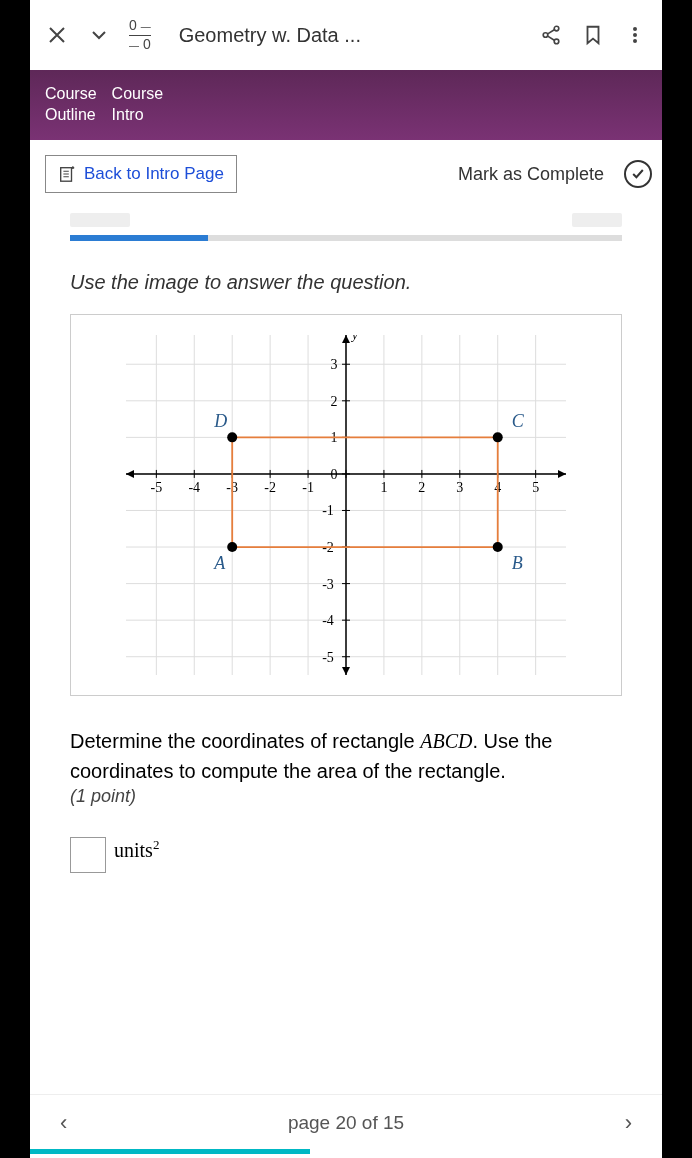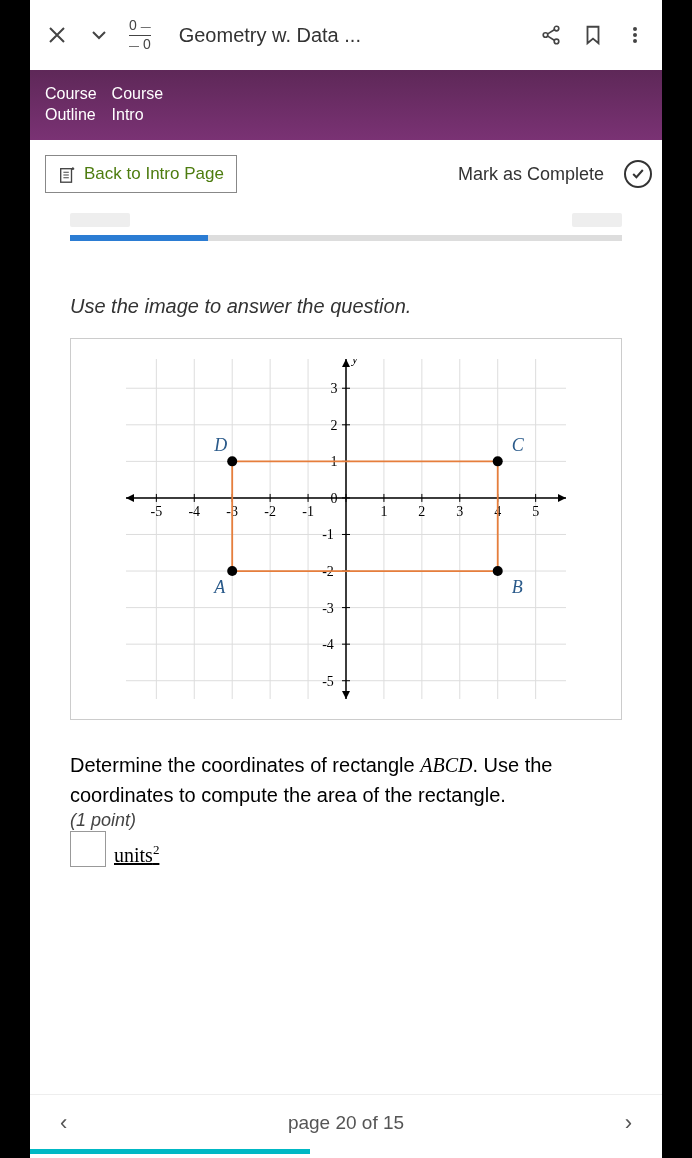--- a/index.html
+++ b/index.html
@@ -47,24 +47,24 @@
     .action-bar {
       display: flex;
       align-items: center;
       padding: 15px 10px 10px 15px;
       gap: 10px;
     }
     .back-btn {
       border: 1px solid #888;
       padding: 8px 12px;
       display: flex;
-      align-items: flex-end;
+      align-items: center;
       gap: 8px;
       font-size: 17px;
-      color: #4d7c0f;
+      color: #1d4ed8;
       background: #fff;
     }
     .mark-complete {
       margin-left: auto;
       display: flex;
       align-items: center;
       gap: 20px;
       font-size: 18px;
       color: #333;
     }
@@ -85,32 +85,32 @@
       position: relative;
       margin-bottom: 20px;
     }
     .progress-fill {
       position: absolute;
       left: 0; top: 0;
       height: 100%;
       background: #2b7cd3;
     }
     .content { padding: 10px 40px; }
-    .instruction { font-style: italic; font-size: 20px; color: #333; margin-bottom: 20px; margin-top: 24px; }
+    .instruction { font-style: italic; font-size: 20px; color: #333; margin-bottom: 20px; }
     .graph-container {
       border: 1px solid #ccc;
       padding: 20px;
       margin-bottom: 30px;
       display: flex;
       justify-content: center;
     }
     .question-text { font-size: 20px; line-height: 1.5; }
     .abcd { font-style: italic; font-family: 'Times New Roman', serif; }
-    .points { font-style: italic; font-size: 18px; color: #444; }
-    .answer-row { display: flex; align-items: flex-end; gap: 8px; margin-bottom: 22px; text-decoration: underline; }
+    .points { font-style: italic; font-size: 18px; margin-bottom: 30px; color: #444; }
+    .answer-row { display: flex; align-items: flex-start; gap: 8px; margin-bottom: 22px; }
     .answer-input {
       width: 36px; height: 36px;
       border: 1.5px solid #999;
       background: #fff;
     }
     .units { font-family: 'Times New Roman', serif; font-size: 20px; }
     .units sup { font-size: 13px; }
     .pager {
       position: absolute;
       bottom: 12px;

